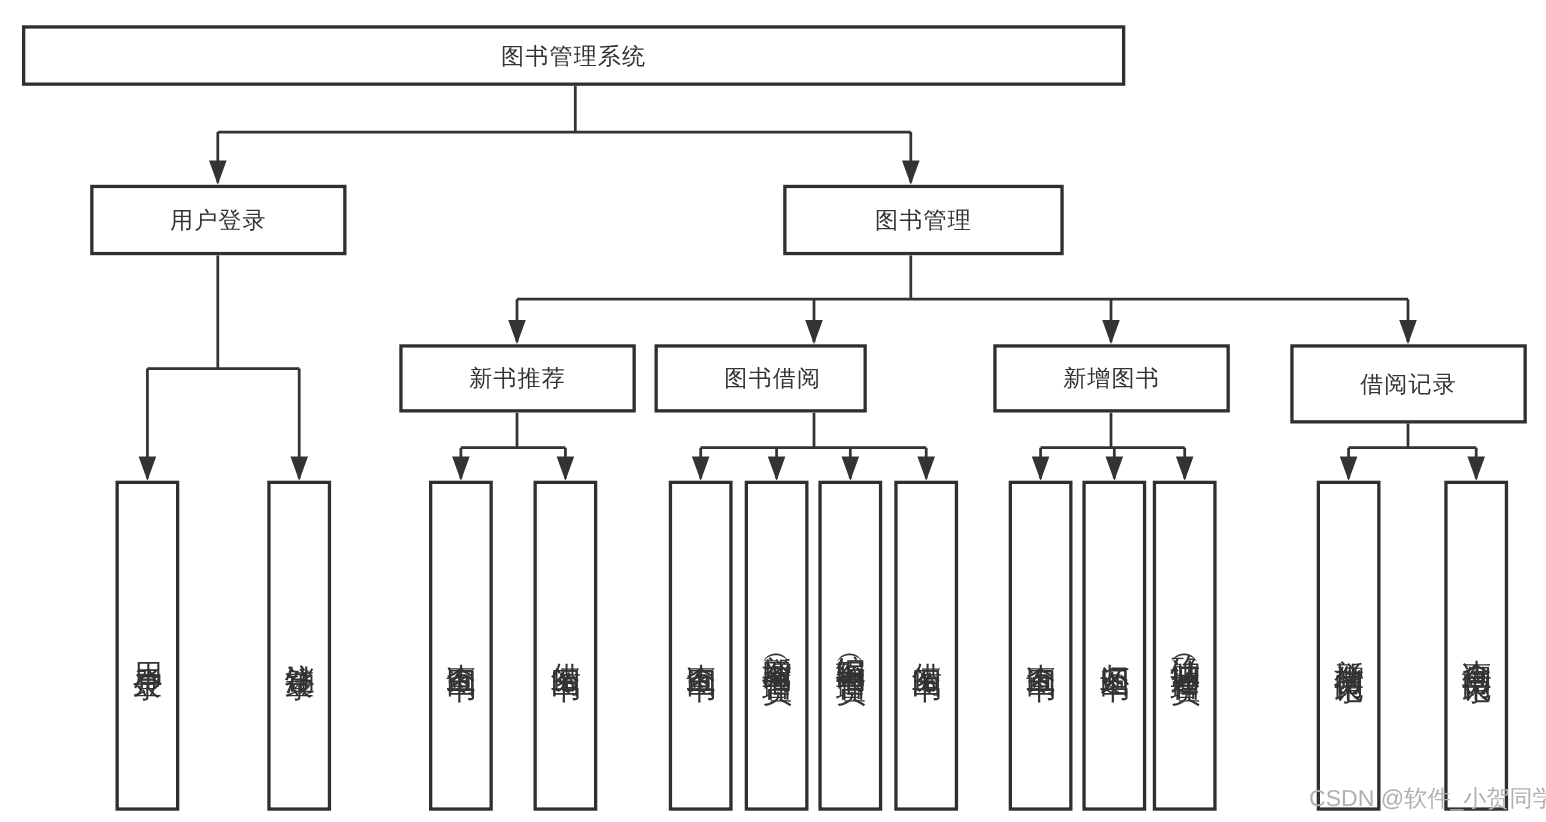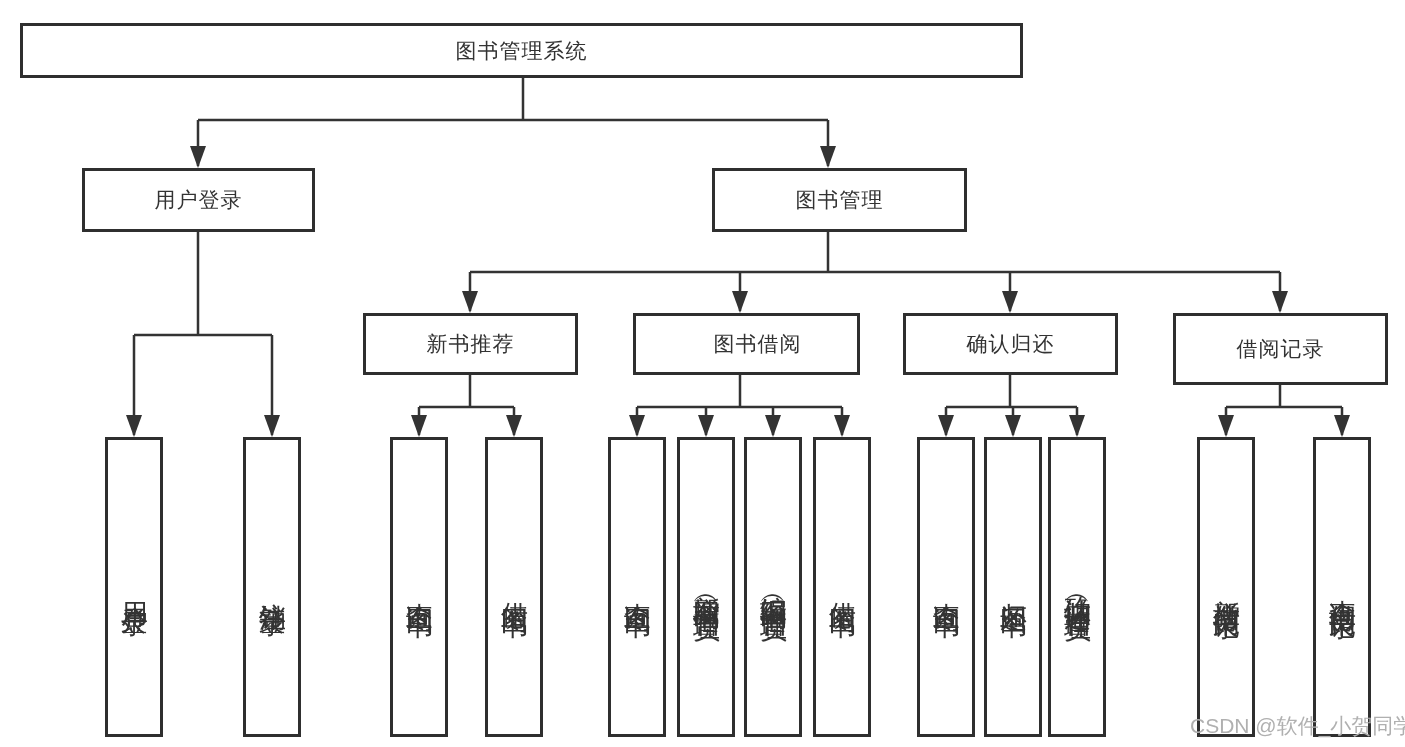--- a/index.html
+++ b/index.html
@@ -108,25 +108,25 @@
   <div class="hbox" style="left:82px; top:168px; width:233px; height:64px;">
     <span>用户登录</span>
   </div>
   <div class="hbox" style="left:712px; top:168px; width:255px; height:64px;">
     <span>图书管理</span>
   </div>
 
   <div class="hbox" style="left:363px; top:313px; width:215px; height:62px;">
     <span>新书推荐</span>
   </div>
-  <div class="hbox" style="left:633px; top:313px; width:227px; height:62px;padding-left:22px;">
+  <div class="hbox" style="left:595px; top:313px; width:193px; height:62px;padding-left:22px;">
     <span>图书借阅</span>
   </div>
   <div class="hbox" style="left:903px; top:313px; width:215px; height:62px;">
-    <span>确认归还</span>
+    <span>新增图书</span>
   </div>
   <div class="hbox" style="left:1173px; top:313px; width:215px; height:72px;">
     <span>借阅记录</span>
   </div>
 
   <div class="vbox" style="left:105px;">
     <span>用户登录</span>
   </div>
   <div class="vbox" style="left:243px;">
     <span>注销登录</span>

